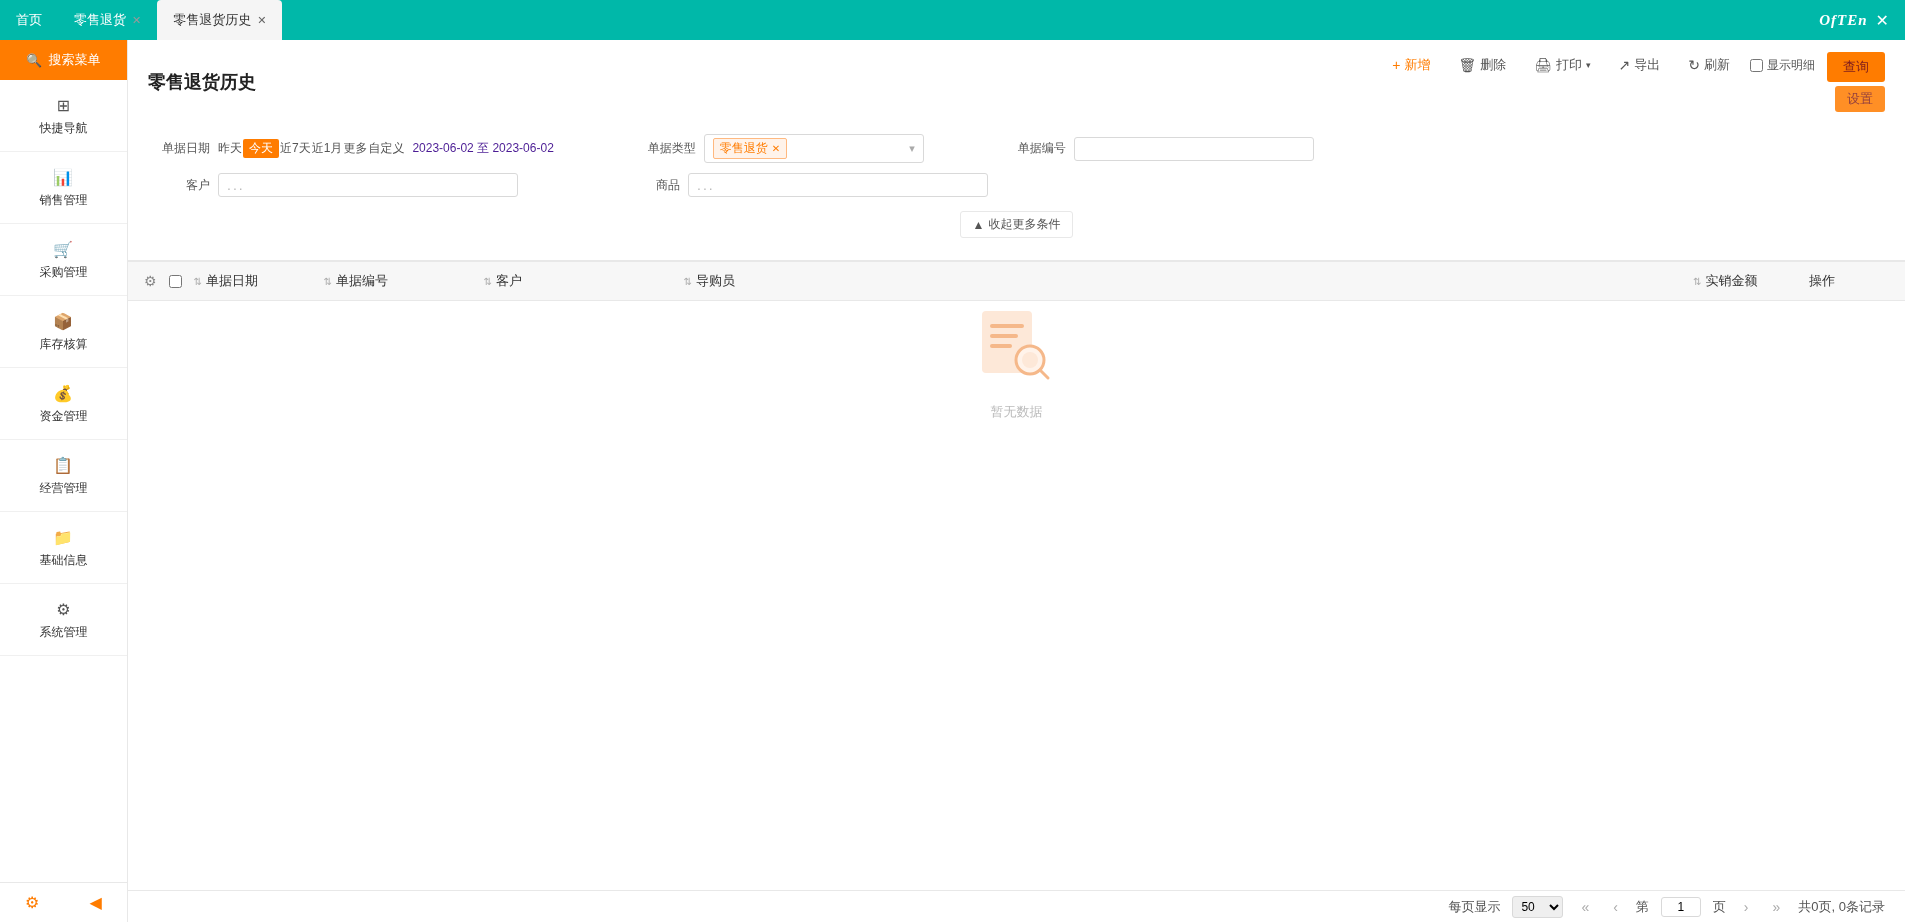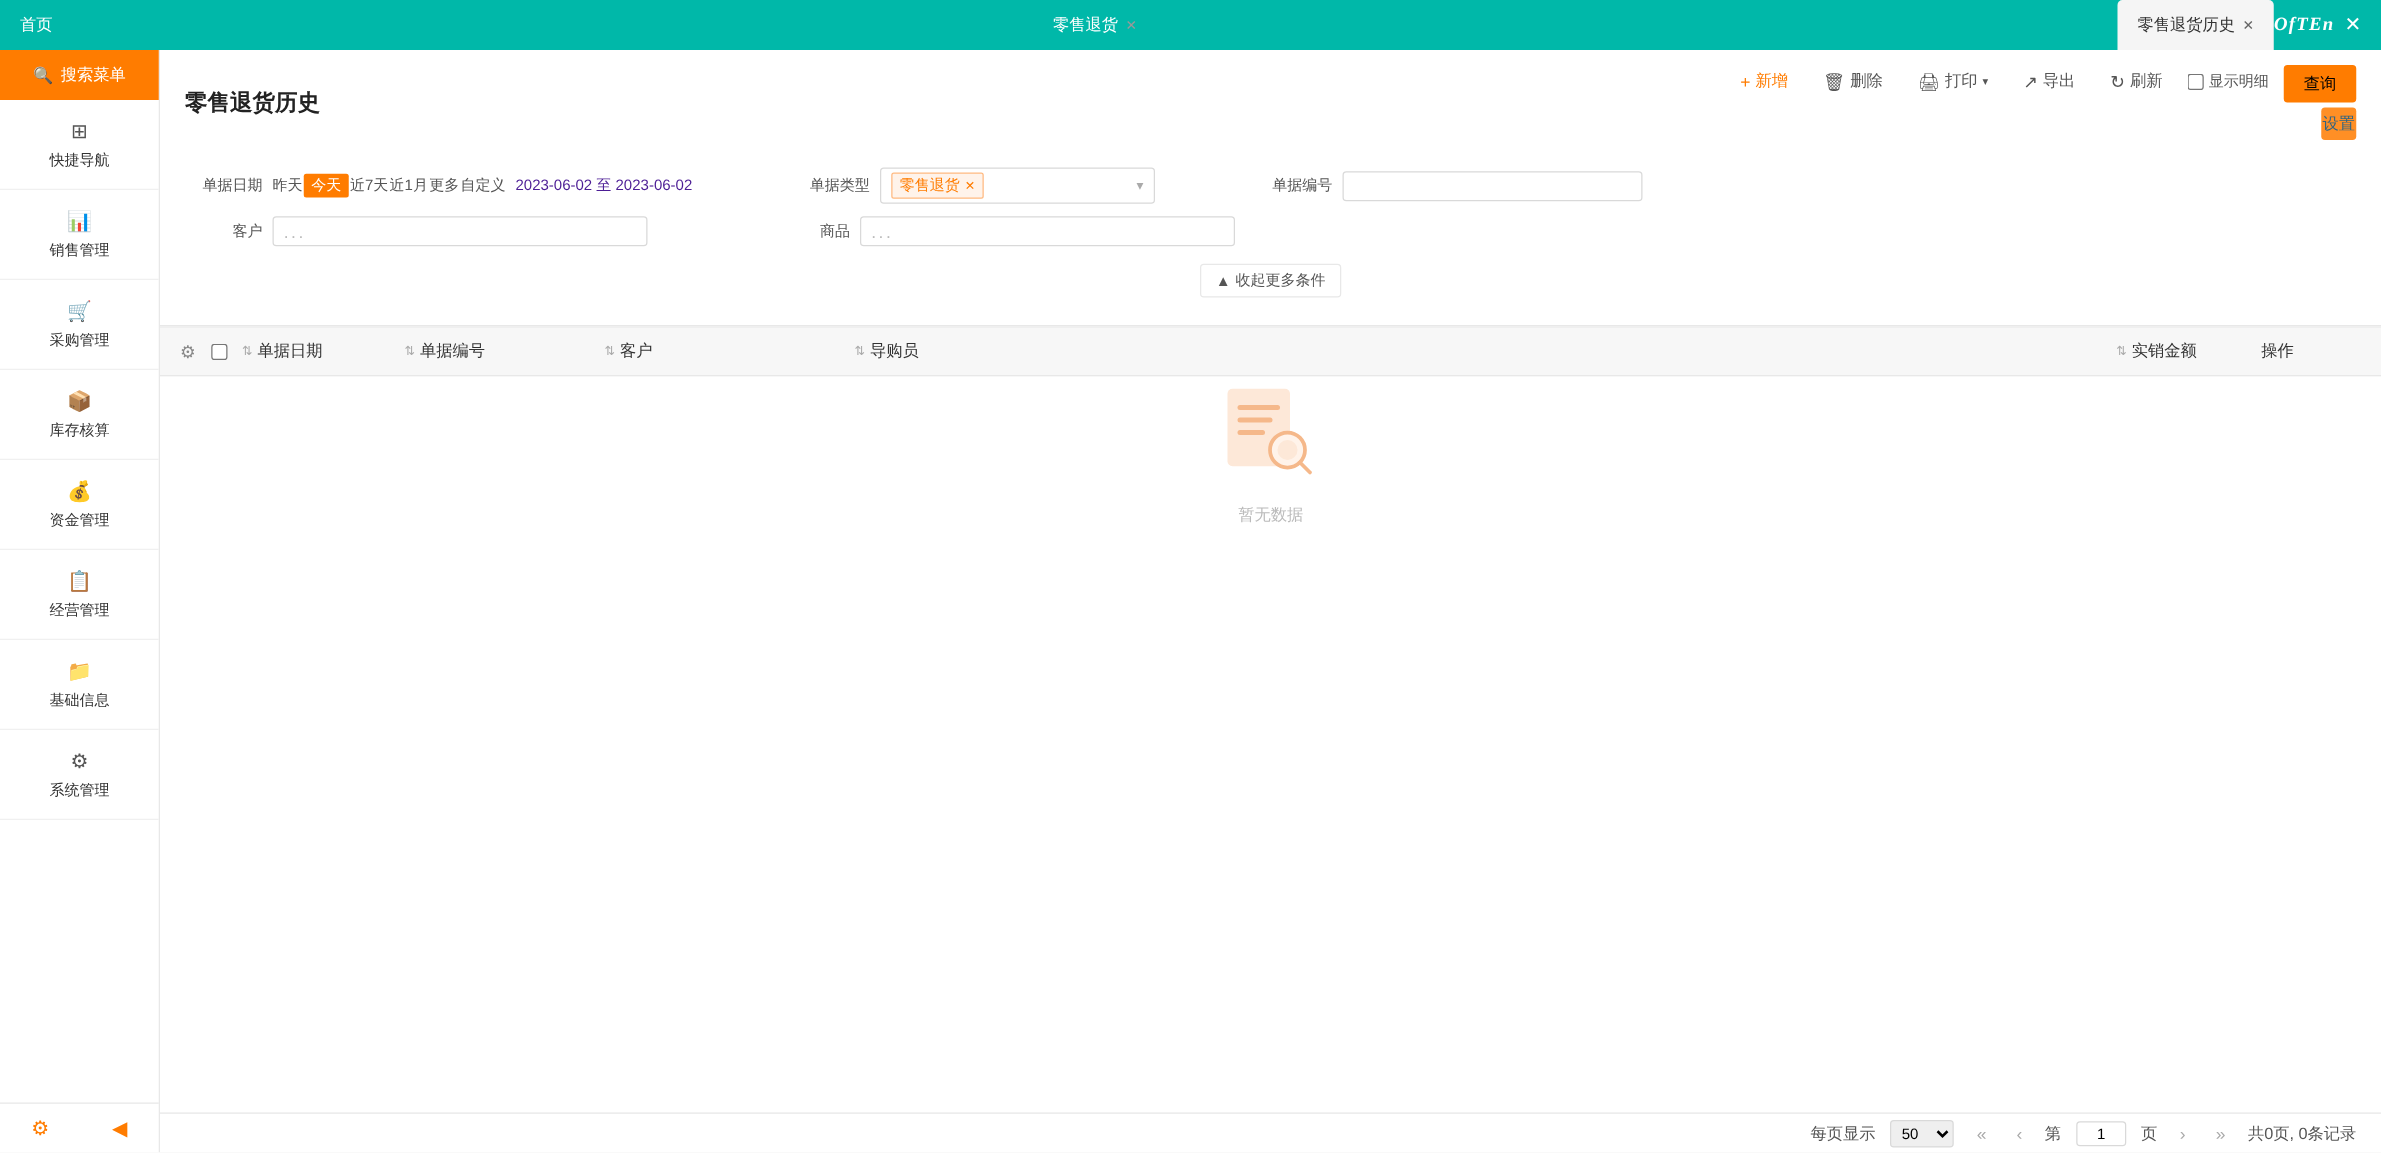--- a/index.html
+++ b/index.html
@@ -11,21 +11,20 @@
       background: #00b8a9;
       display: flex;
       align-items: center;
       flex-shrink: 0;
     }
     .top-bar-tabs {
       display: flex;
       align-items: stretch;
       height: 100%;
       flex: 1;
-      justify-content: space-between;
     }
     .tab-item {
       display: flex;
       align-items: center;
       padding: 0 16px;
       color: #fff;
       font-size: 13px;
       cursor: pointer;
       height: 100%;
       white-space: nowrap;
@@ -163,33 +162,33 @@
       color: #555;
       padding: 4px 8px;
       border-radius: 3px;
       white-space: nowrap;
     }
     .toolbar-btn .btn-icon { font-size: 14px; }
     .toolbar-btn-add { color: #ff7c00; }
     .toolbar-btn-add .btn-icon { color: #ff7c00; }
     .toolbar-query-btn {
       background: #ff7c00;
-      color: #000000;
+      color: #7f1d1d;
       border: none;
       padding: 6px 16px;
       border-radius: 3px;
       font-size: 13px;
       cursor: pointer;
       font-family: Liberation Serif, serif;
     }
     .toolbar-set-btn {
       background: #ff7c00;
-      color: #0c4a6e;
+      color: #7f1d1d;
       border: none;
-      padding: 4px 1px;
+      padding: 4px 12px;
       border-radius: 3px;
       font-size: 13px;
       cursor: pointer;
       opacity: 0.85;
     }
     .toolbar-right {
       display: flex;
       flex-direction: column;
       gap: 4px;
       align-items: flex-end;

